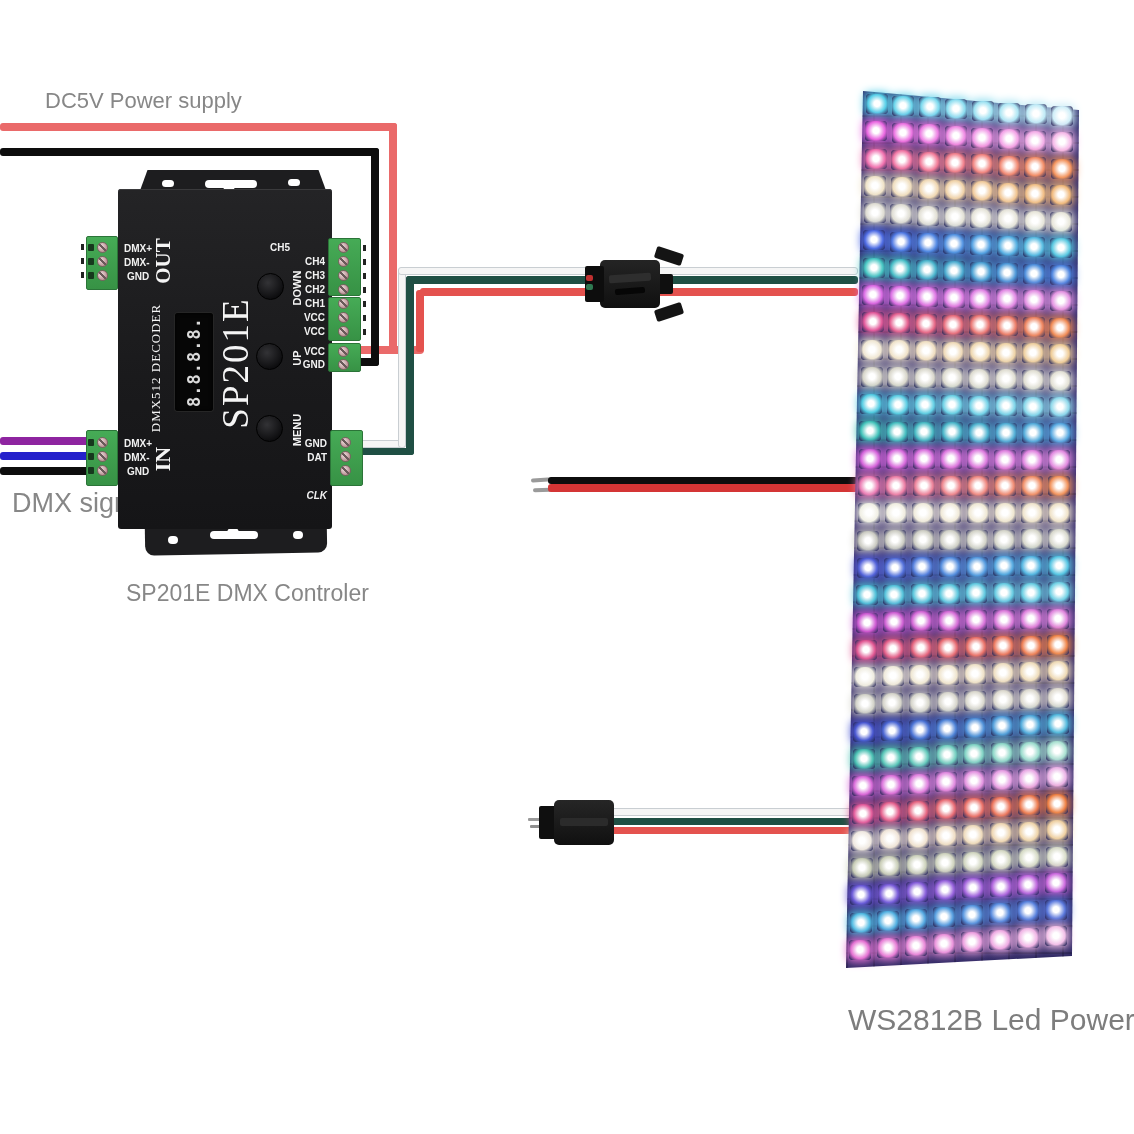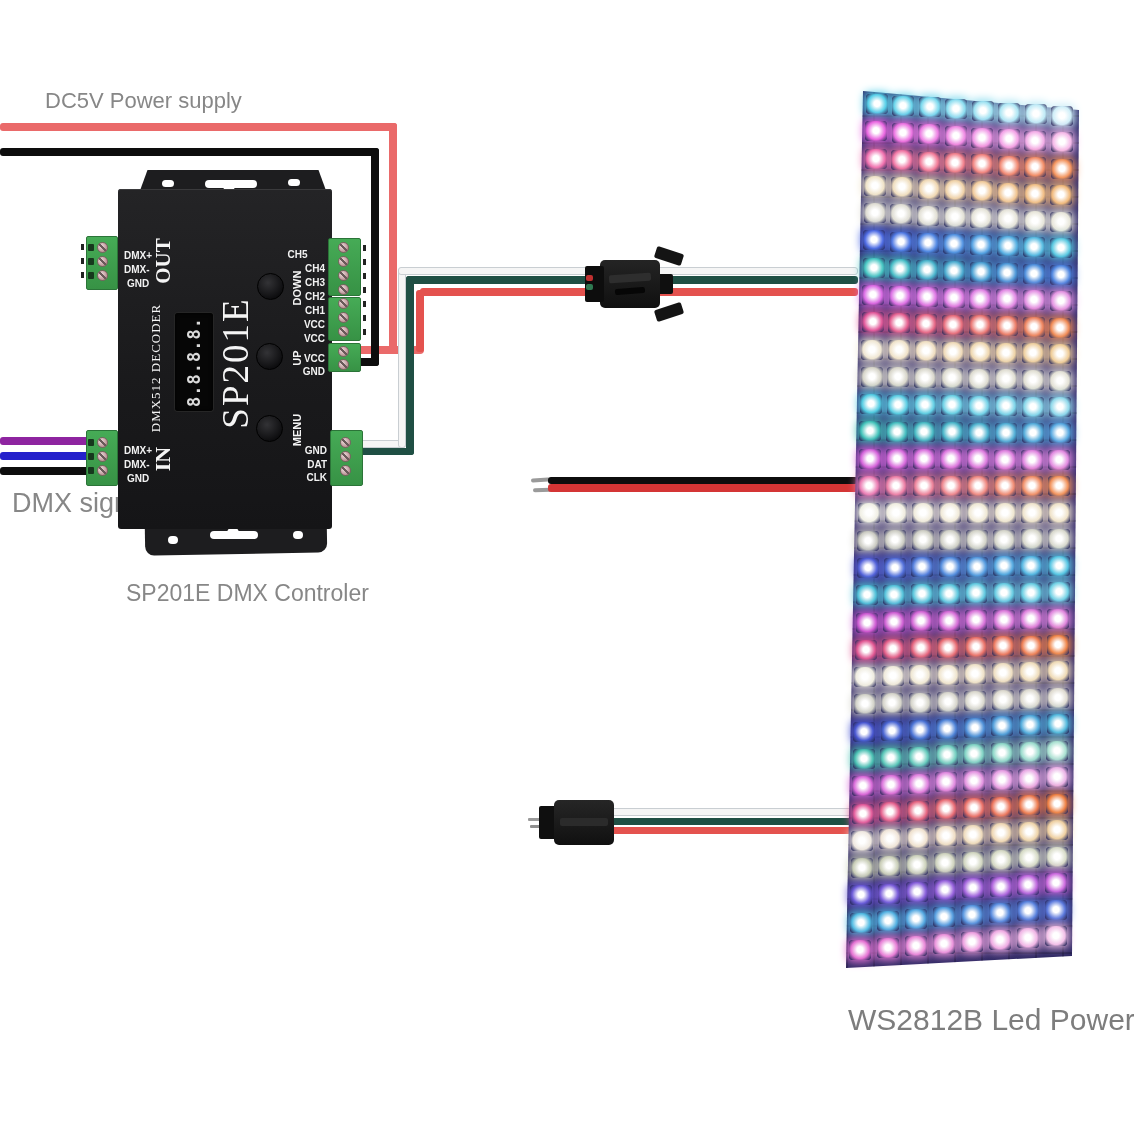--- a/index.html
+++ b/index.html
@@ -23,21 +23,21 @@
              border-radius:3px;box-shadow:inset 0 1px 0 #3a3a3c;}
   .term{position:absolute;background:linear-gradient(180deg,#46ab56,#379245);
         border:1px solid #2b7438;border-radius:2px;box-sizing:border-box;}
   .screw{position:absolute;width:11px;height:11px;border-radius:50%;
          background:linear-gradient(45deg,rgba(0,0,0,0) 42%,#6a5a5a 42%,#6a5a5a 58%,rgba(0,0,0,0) 58%),
                     radial-gradient(circle at 35% 35%,#ecdcdc,#b98f92 75%);
          border:1px solid #7d5f62;box-sizing:border-box;}
   .notch{position:absolute;width:6px;height:7px;background:#16381d;border-radius:1px;}
   .tick{position:absolute;width:3px;height:6px;background:#222;}
   .pinlab{position:absolute;color:#f2f2f2;font-size:10px;font-weight:bold;
-          transform:translateY(-50%);letter-spacing:0px;margin-top:7px;}
+          transform:translateY(-50%);letter-spacing:0px;}
   .rot{position:absolute;color:#f5f5f5;white-space:nowrap;
        transform:translate(-50%,-50%) rotate(-90deg);}
   .serif{font-family:"Liberation Serif",serif;}
   .btn{position:absolute;width:27px;height:27px;border-radius:50%;
        background:radial-gradient(circle at 40% 35%,#333336,#0c0c0e 75%);
        border:1px solid #000;box-sizing:border-box;}
   .display-bezel{position:absolute;background:#060606;border-radius:3px;
                  box-shadow:inset 0 0 4px #000, 0 0 0 1px #262626;}
   .display-text{font-family:"DejaVu Sans Mono",monospace;font-weight:bold;
                 color:#dadada;font-size:17px;letter-spacing:1px;}
@@ -177,37 +177,37 @@
 <div class="screw" style="left:338px;top:326px;"></div>
 <div class="screw" style="left:338px;top:346px;"></div>
 <div class="screw" style="left:338px;top:359px;"></div>
 <div class="tick" style="left:363px;top:245px;"></div>
 <div class="tick" style="left:363px;top:259px;"></div>
 <div class="tick" style="left:363px;top:273px;"></div>
 <div class="tick" style="left:363px;top:287px;"></div>
 <div class="tick" style="left:363px;top:301px;"></div>
 <div class="tick" style="left:363px;top:315px;"></div>
 <div class="tick" style="left:363px;top:329px;"></div>
-<div class="pinlab" style="left:270px;width:55px;text-align:center;top:247px;">CH5</div>
+<div class="pinlab" style="left:270px;width:55px;text-align:left;top:247px;">CH5</div>
 <div class="pinlab" style="left:270px;width:55px;text-align:right;top:261px;">CH4</div>
 <div class="pinlab" style="left:270px;width:55px;text-align:right;top:275px;">CH3</div>
 <div class="pinlab" style="left:270px;width:55px;text-align:right;top:289px;">CH2</div>
 <div class="pinlab" style="left:270px;width:55px;text-align:right;top:303px;">CH1</div>
 <div class="pinlab" style="left:270px;width:55px;text-align:right;top:317px;">VCC</div>
 <div class="pinlab" style="left:270px;width:55px;text-align:right;top:331px;">VCC</div>
 <div class="pinlab" style="left:270px;width:55px;text-align:right;top:351px;">VCC</div>
 <div class="pinlab" style="left:270px;width:55px;text-align:right;top:364px;">GND</div>
 
 <div class="term" style="left:330px;top:430px;width:33px;height:56px;"></div>
 <div class="screw" style="left:340px;top:437px;"></div>
 <div class="screw" style="left:340px;top:451px;"></div>
 <div class="screw" style="left:340px;top:465px;"></div>
 <div class="pinlab" style="left:272px;width:55px;text-align:right;top:443px;">GND</div>
 <div class="pinlab" style="left:272px;width:55px;text-align:right;top:457px;">DAT</div>
-<div class="pinlab" style="left:272px;width:55px;text-align:right;top:470px;">CLK</div>
+<div class="pinlab" style="left:272px;width:55px;text-align:right;top:495px;font-style:italic;">CLK</div>
 
 <div id="panel">
   <div id="pcb"></div>
 <div class="led" style="left: 20px; top: 6px; background: radial-gradient(circle at 50% 48%, rgb(255, 255, 255) 0px, rgb(255, 255, 255) 3px, rgb(85, 207, 232) 9px, rgba(25, 25, 70, 0.12) 14px), linear-gradient(rgb(42, 42, 94), rgb(38, 38, 90)); box-shadow: rgb(85, 207, 232) 0px 0px 9px 2px;"></div>
     <div class="led" style="left: 46.4286px; top: 7.71429px; background: radial-gradient(circle at 50% 48%, rgb(255, 255, 255) 0px, rgb(255, 255, 255) 3px, rgb(102, 211, 234) 9px, rgba(25, 25, 70, 0.12) 14px), linear-gradient(rgb(42, 42, 94), rgb(38, 38, 90)); box-shadow: rgb(102, 211, 234) 0px 0px 9px 2px;"></div>
     <div class="led" style="left: 72.8571px; top: 9.42857px; background: radial-gradient(circle at 50% 48%, rgb(255, 255, 255) 0px, rgb(255, 255, 255) 3px, rgb(120, 216, 237) 9px, rgba(25, 25, 70, 0.12) 14px), linear-gradient(rgb(42, 42, 94), rgb(38, 38, 90)); box-shadow: rgb(120, 216, 237) 0px 0px 9px 2px;"></div>
     <div class="led" style="left: 99.2857px; top: 11.1429px; background: radial-gradient(circle at 50% 48%, rgb(255, 255, 255) 0px, rgb(255, 255, 255) 3px, rgb(137, 220, 239) 9px, rgba(25, 25, 70, 0.12) 14px), linear-gradient(rgb(42, 42, 94), rgb(38, 38, 90)); box-shadow: rgb(137, 220, 239) 0px 0px 9px 2px;"></div>
     <div class="led" style="left: 125.714px; top: 12.8571px; background: radial-gradient(circle at 50% 48%, rgb(255, 255, 255) 0px, rgb(255, 255, 255) 3px, rgb(155, 225, 241) 9px, rgba(25, 25, 70, 0.12) 14px), linear-gradient(rgb(42, 42, 94), rgb(38, 38, 90)); box-shadow: rgb(155, 225, 241) 0px 0px 9px 2px;"></div>
     <div class="led" style="left: 152.143px; top: 14.5714px; background: radial-gradient(circle at 50% 48%, rgb(255, 255, 255) 0px, rgb(255, 255, 255) 3px, rgb(172, 229, 243) 9px, rgba(25, 25, 70, 0.12) 14px), linear-gradient(rgb(42, 42, 94), rgb(38, 38, 90)); box-shadow: rgb(172, 229, 243) 0px 0px 9px 2px;"></div>
     <div class="led" style="left: 178.571px; top: 16.2857px; background: radial-gradient(circle at 50% 48%, rgb(255, 255, 255) 0px, rgb(255, 255, 255) 3px, rgb(190, 234, 246) 9px, rgba(25, 25, 70, 0.12) 14px), linear-gradient(rgb(42, 42, 94), rgb(38, 38, 90)); box-shadow: rgb(190, 234, 246) 0px 0px 9px 2px;"></div>

